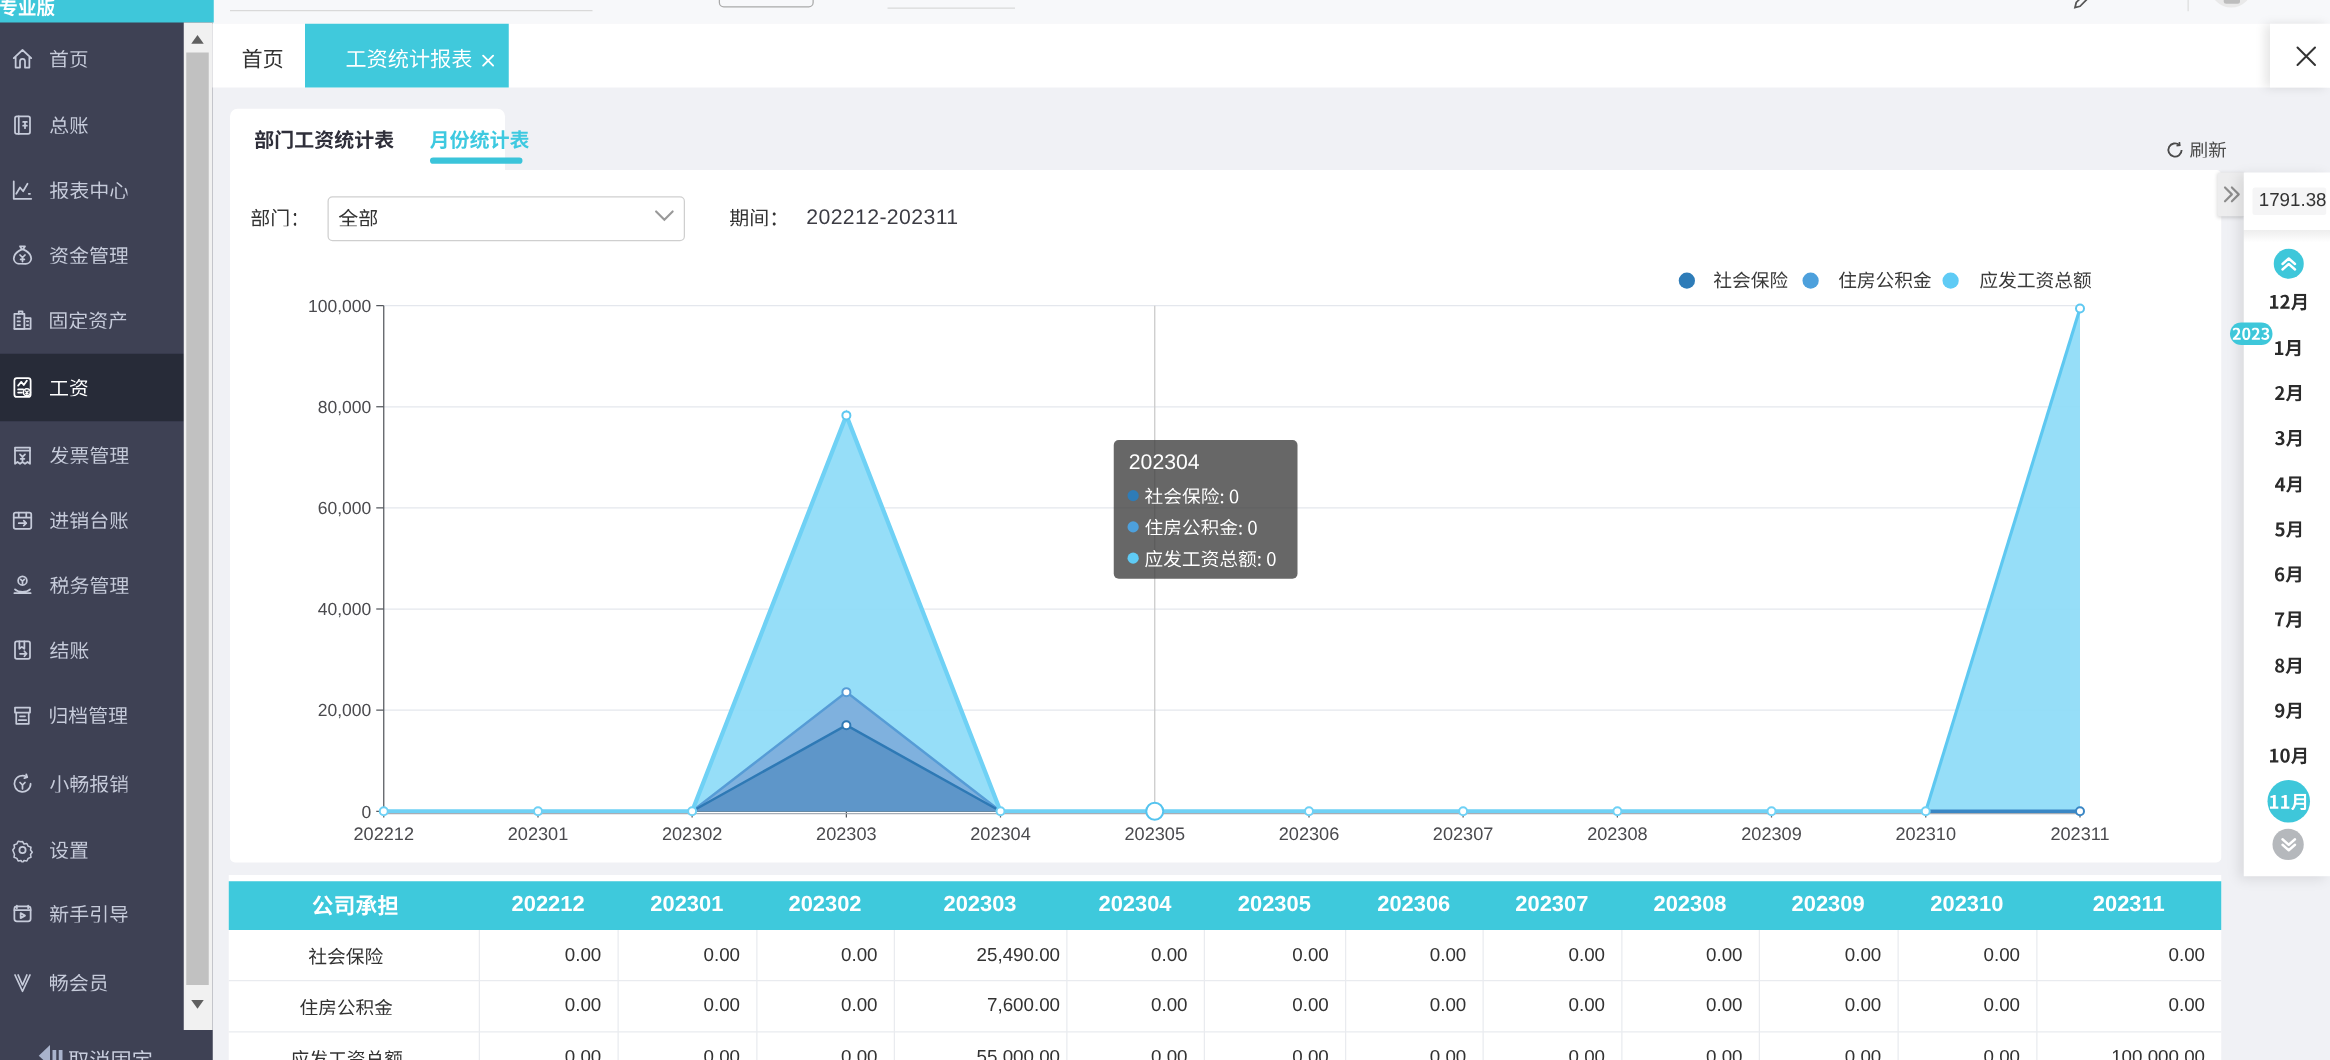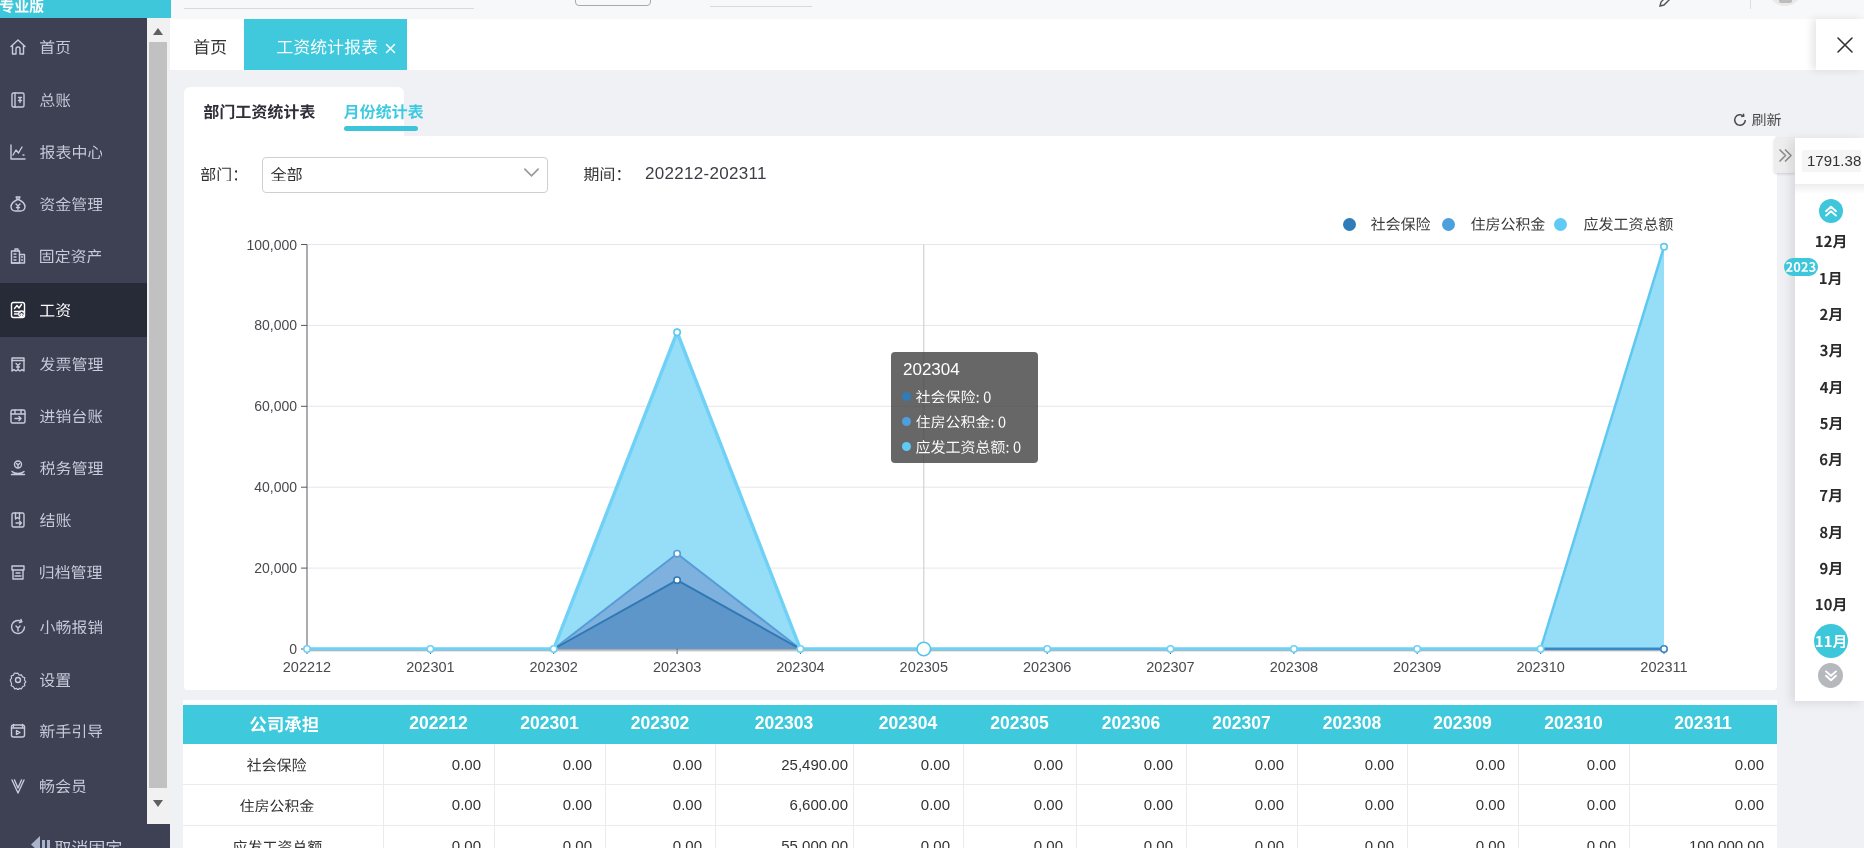--- a/index.html
+++ b/index.html
@@ -592,21 +592,21 @@
         <use href="#g400_4f4f" x="0"></use>
         <use href="#g400_623f" x="1000"></use>
         <use href="#g400_516c" x="2000"></use>
         <use href="#g400_79ef" x="3000"></use>
         <use href="#g400_91d1" x="4000"></use>
       </g>
     </svg>
 <div style="position:absolute;top:797.4px;font-size:15.0px;line-height:1;color:#333333;font-family:'Liberation Sans',sans-serif;white-space:pre;right:1383.0px;">0.00</div>
 <div style="position:absolute;top:797.4px;font-size:15.0px;line-height:1;color:#333333;font-family:'Liberation Sans',sans-serif;white-space:pre;right:1272.0px;">0.00</div>
 <div style="position:absolute;top:797.4px;font-size:15.0px;line-height:1;color:#333333;font-family:'Liberation Sans',sans-serif;white-space:pre;right:1162.0px;">0.00</div>
-<div style="position:absolute;top:797.4px;font-size:15.0px;line-height:1;color:#333333;font-family:'Liberation Sans',sans-serif;white-space:pre;right:1016.0px;">6,600.00</div>
+<div style="position:absolute;top:797.4px;font-size:15.0px;line-height:1;color:#333333;font-family:'Liberation Sans',sans-serif;white-space:pre;right:1016.0px;">7,600.00</div>
 <div style="position:absolute;top:797.4px;font-size:15.0px;line-height:1;color:#333333;font-family:'Liberation Sans',sans-serif;white-space:pre;right:914.0px;">0.00</div>
 <div style="position:absolute;top:797.4px;font-size:15.0px;line-height:1;color:#333333;font-family:'Liberation Sans',sans-serif;white-space:pre;right:801.0px;">0.00</div>
 <div style="position:absolute;top:797.4px;font-size:15.0px;line-height:1;color:#333333;font-family:'Liberation Sans',sans-serif;white-space:pre;right:691.0px;">0.00</div>
 <div style="position:absolute;top:797.4px;font-size:15.0px;line-height:1;color:#333333;font-family:'Liberation Sans',sans-serif;white-space:pre;right:580.0px;">0.00</div>
 <div style="position:absolute;top:797.4px;font-size:15.0px;line-height:1;color:#333333;font-family:'Liberation Sans',sans-serif;white-space:pre;right:470.0px;">0.00</div>
 <div style="position:absolute;top:797.4px;font-size:15.0px;line-height:1;color:#333333;font-family:'Liberation Sans',sans-serif;white-space:pre;right:359.0px;">0.00</div>
 <div style="position:absolute;top:797.4px;font-size:15.0px;line-height:1;color:#333333;font-family:'Liberation Sans',sans-serif;white-space:pre;right:248.0px;">0.00</div>
 <div style="position:absolute;top:797.4px;font-size:15.0px;line-height:1;color:#333333;font-family:'Liberation Sans',sans-serif;white-space:pre;right:100.0px;">0.00</div>
 <svg style="position:absolute;left:232.5px;top:839.5px" width="89.0" height="14.0" viewBox="36 -848 5936 935">
       <g transform="scale(1,-1)" fill="#333333">

